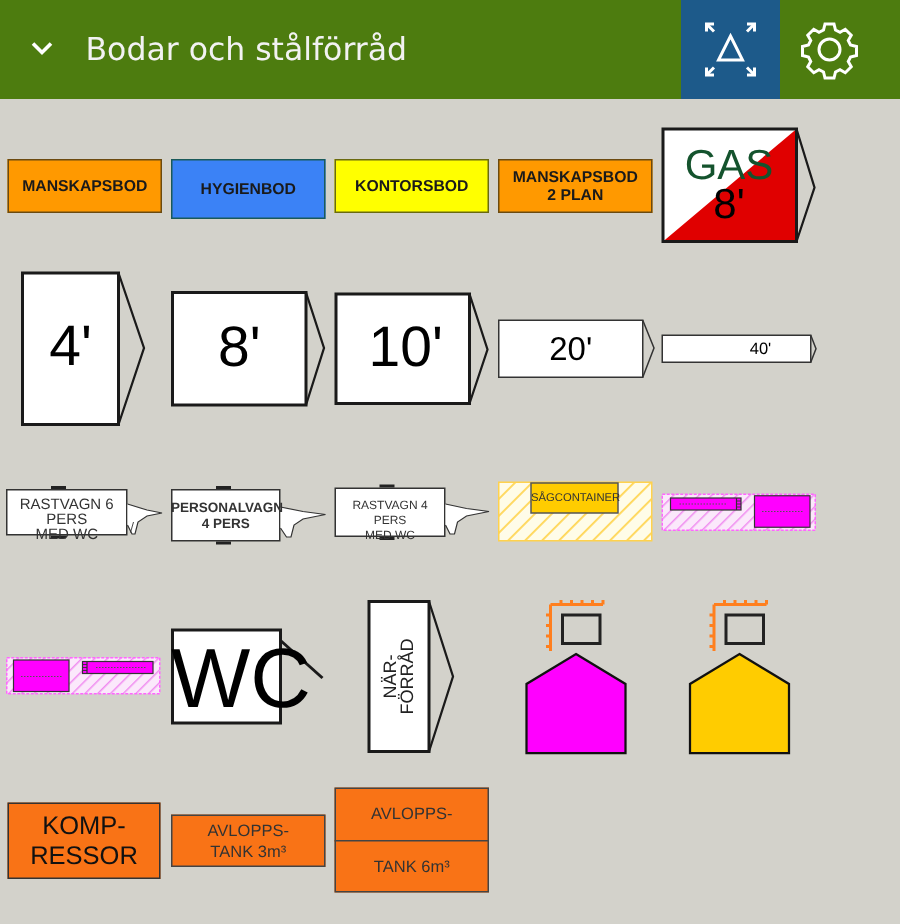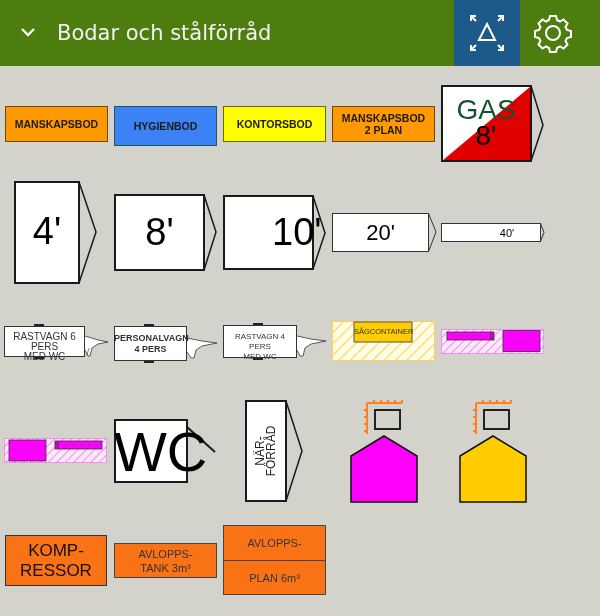--- a/index.html
+++ b/index.html
@@ -87,21 +87,21 @@
     <rect x="1" y="1" width="89" height="75" fill="#fff" stroke="#1a1a1a" stroke-width="2"></rect>
     <polyline points="90,1 102,38 90,76" fill="none" stroke="#1a1a1a" stroke-width="1.5"></polyline>
   </svg>
   <div class="abs" style="left:0;top:18px;width:91px;text-align:center;font-size:38px;line-height:40px;">8'</div>
 </div>
 <div class="abs sym" style="left:223px;top:195px;width:104px;height:76px;">
   <svg class="abs" style="left:0;top:0" width="104" height="76" viewBox="0 0 104 76">
     <rect x="1" y="1" width="89" height="73" fill="#fff" stroke="#1a1a1a" stroke-width="2"></rect>
     <polyline points="90,1 102,38 90,74" fill="none" stroke="#1a1a1a" stroke-width="1.5"></polyline>
   </svg>
-  <div class="abs" style="left:2px;top:17px;width:91px;text-align:left;font-size:38px;line-height:40px;padding-left:47px;">10'</div>
+  <div class="abs" style="left:2px;top:17px;width:91px;text-align:center;font-size:38px;line-height:40px;">10'</div>
 </div>
 <div class="abs sym" style="left:332px;top:213px;width:106px;height:40px;">
   <svg class="abs" style="left:0;top:0" width="106" height="40" viewBox="0 0 106 40">
     <rect x="0.5" y="0.5" width="96" height="38" fill="#fff" stroke="#333" stroke-width="1"></rect>
     <polyline points="96.5,0.5 104,19 96.5,38.5" fill="none" stroke="#333" stroke-width="1"></polyline>
   </svg>
   <div class="abs" style="left:0;top:8px;width:97px;text-align:center;font-size:22px;line-height:24px;">20'</div>
 </div>
 <div class="abs sym" style="left:441px;top:223px;width:106px;height:20px;">
   <svg class="abs" style="left:0;top:0" width="106" height="20" viewBox="0 0 106 20">
@@ -256,15 +256,15 @@
 </div>
 <div class="wbox thin sym" style="left:114px;top:543px;width:103px;height:35px;flex-direction:column;font-size:11px;line-height:14px;border:1px solid #444;color:#333;">
   <span>AVLOPPS-</span>
   <span>TANK 3m³</span>
 </div>
 <div class="abs sym" style="left:223px;top:525px;width:103px;height:70px;">
   <div class="wbox thin" style="left:0;top:0;width:103px;height:36px;font-size:11px;border:1px solid #444;color:#333;">
     <span>AVLOPPS-</span>
   </div>
   <div class="wbox thin" style="left:0;top:35px;width:103px;height:35px;font-size:11px;border:1px solid #444;color:#333;">
-    <span>PLAN 6m³</span>
+    <span>TANK 6m³</span>
   </div>
 </div>
 
 </body></html>

